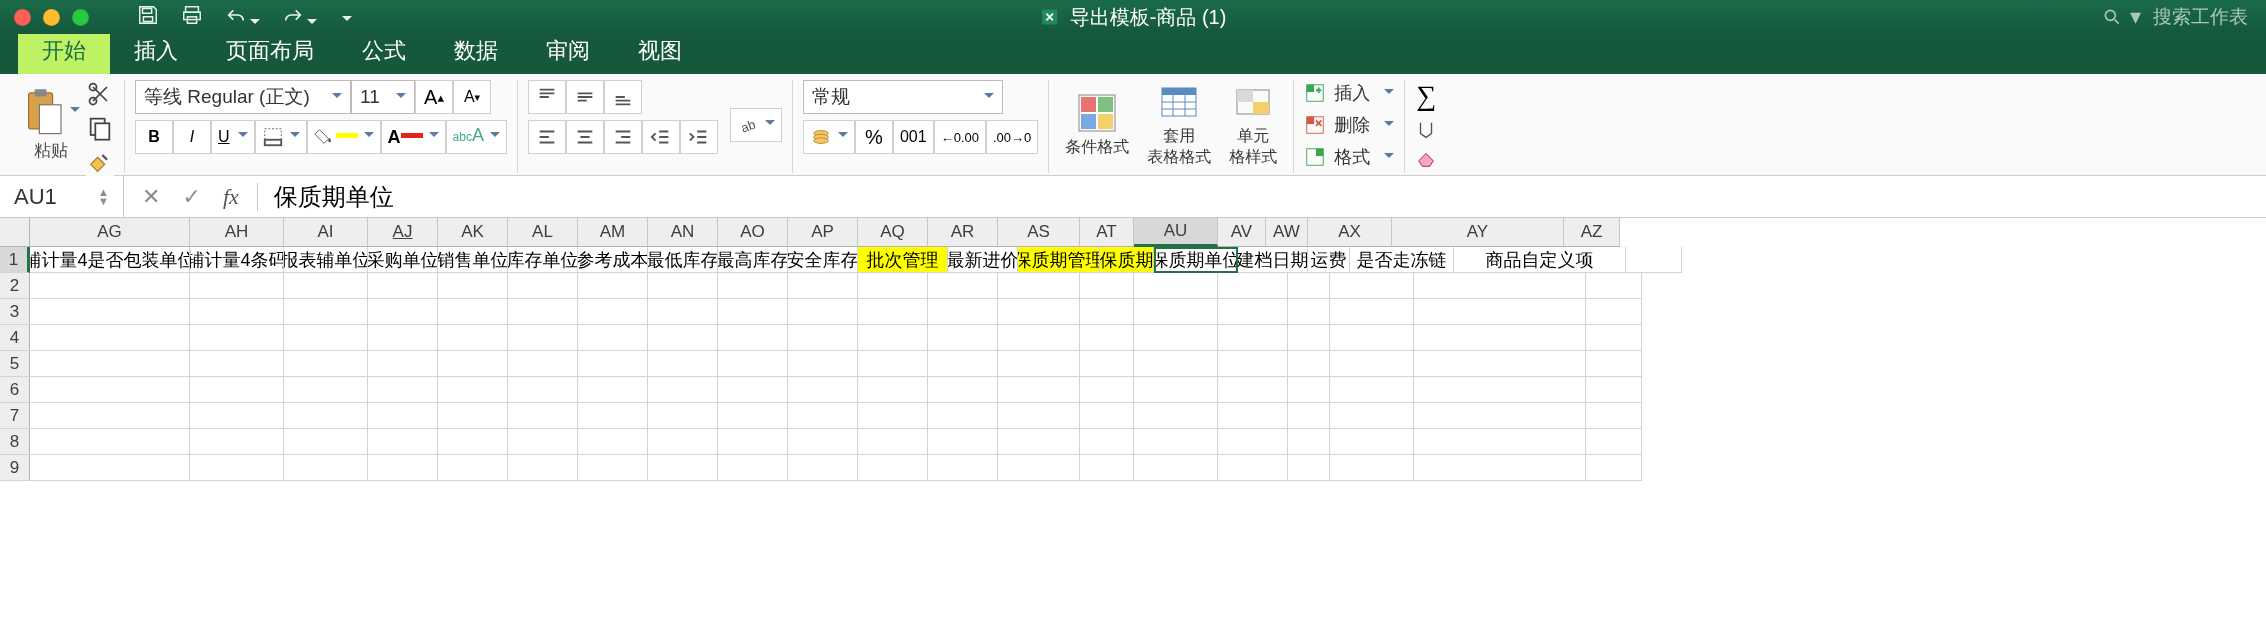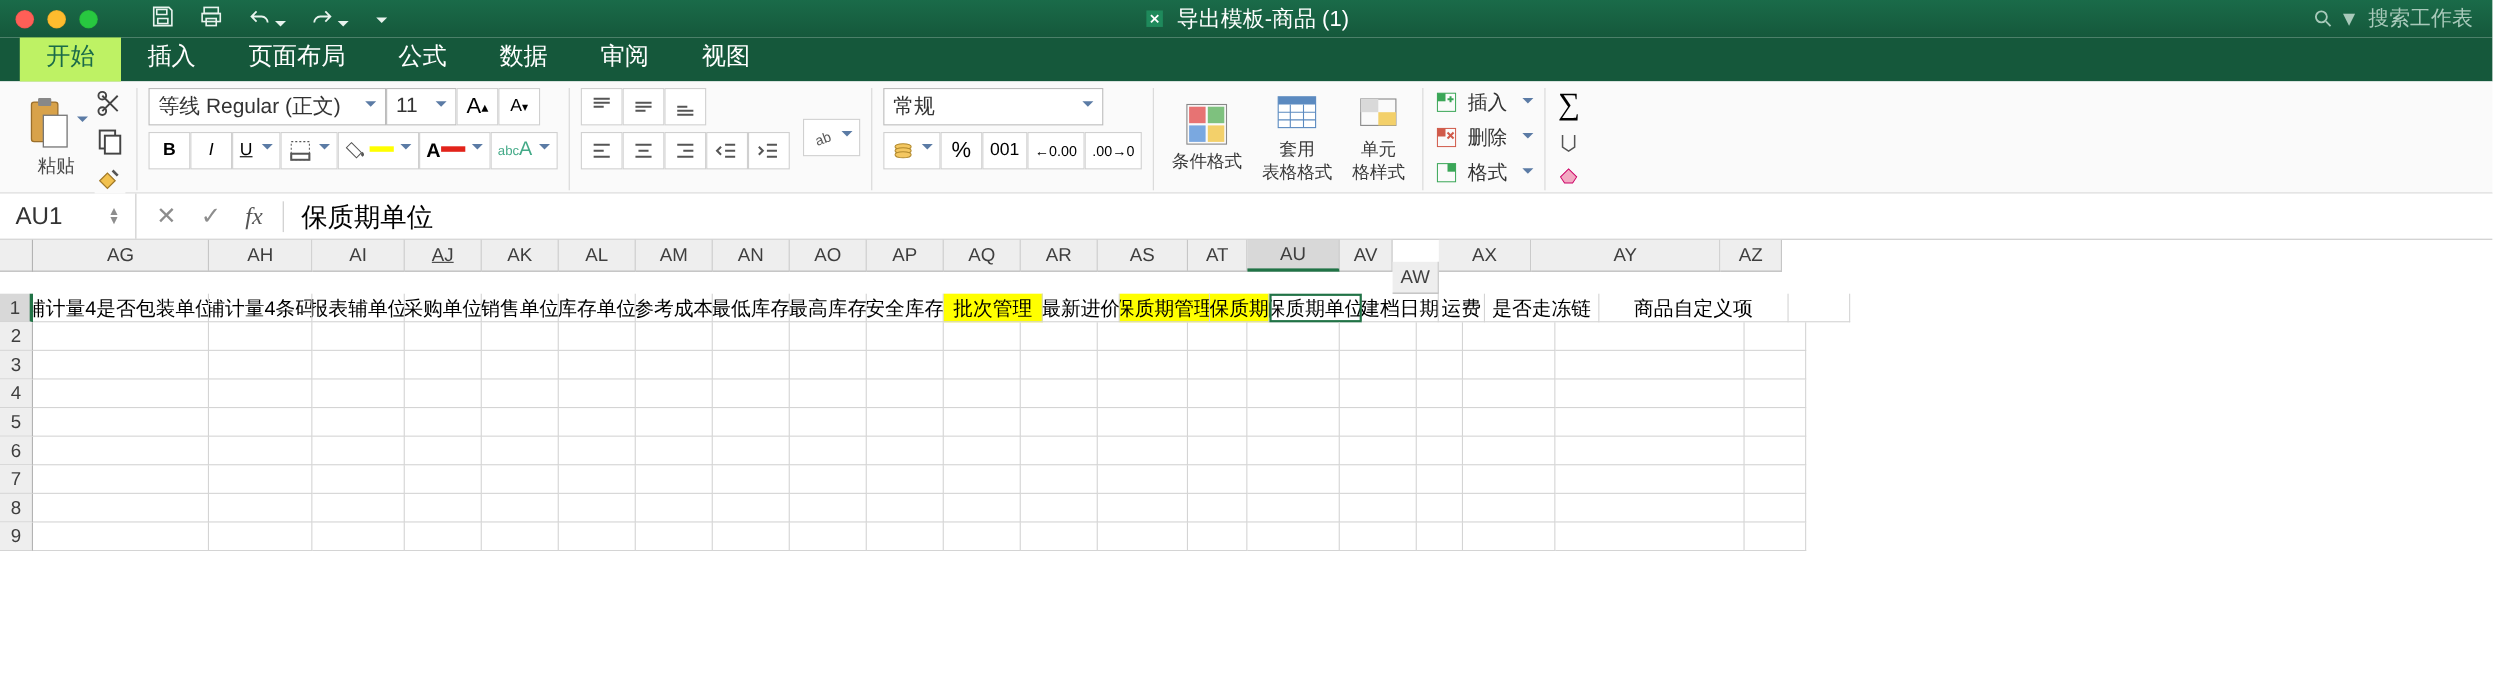--- a/index.html
+++ b/index.html
@@ -403,21 +403,21 @@
         <div class="ch" style="width: 70px;">AM</div>
         <div class="ch" style="width: 70px;">AN</div>
         <div class="ch" style="width: 70px;">AO</div>
         <div class="ch" style="width: 70px;">AP</div>
         <div class="ch" style="width: 70px;">AQ</div>
         <div class="ch" style="width: 70px;">AR</div>
         <div class="ch" style="width: 82px;">AS</div>
         <div class="ch" style="width: 54px;">AT</div>
         <div class="ch active" style="width: 84px;">AU</div>
         <div class="ch" style="width: 48px;">AV</div>
-        <div class="ch" style="width: 42px; margin-top: 20px;">AW</div>
+        <div class="ch" style="width: 42px;">AW</div>
         <div class="ch" style="width: 84px;">AX</div>
         <div class="ch" style="width: 172px;">AY</div>
         <div class="ch" style="width: 56px;">AZ</div>
       </div>
   </div>
   <div class="gridbody">
     <div class="rows" id="row-headers">
         <div class="rh active">1</div>
         <div class="rh">2</div>
         <div class="rh">3</div>

